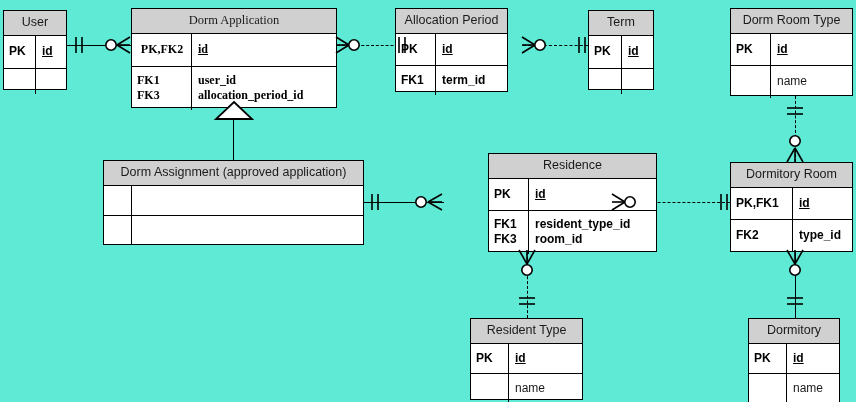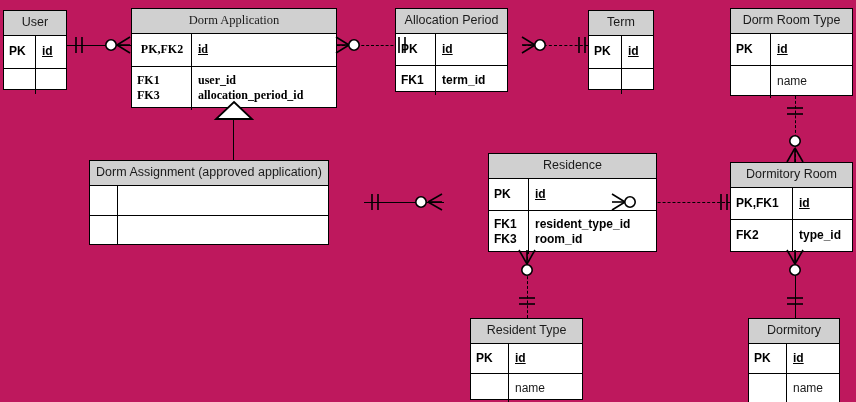--- a/index.html
+++ b/index.html
@@ -7,21 +7,21 @@
     padding: 0;
     background: #ffffff;
   }
   body {
     font-family: "Liberation Sans", sans-serif;
   }
   #canvas {
     position: relative;
     width: 856px;
     height: 402px;
-    background: #be185d;
+    background: #5eead4;
     overflow: hidden;
   }
 
   
   .entity {
     position: absolute;
     box-sizing: border-box;
     border: 1.5px solid #000000;
     background: #ffffff;
     z-index: 5;
@@ -354,21 +354,21 @@
       </div>
       <div class="erow" style="height:33px;">
         <div class="ecell-key" style="width:40px;"></div>
         <div class="ecell-val plain">
           <span class="attr-line">name</span>
         </div>
       </div>
     </div>
   </div>
 
-  <div class="entity" style="left:89px; top:160px; width:240px; height:85px;">
+  <div class="entity" style="left:103px; top:160px; width:261px; height:85px;">
     <div class="entity-title">Dorm Assignment (approved application)</div>
     <div class="entity-body">
       <div class="erow" style="height:29px;">
         <div class="ecell-key" style="width:28px;"></div>
         <div class="ecell-val">
           <span class="attr-line"></span>
         </div>
       </div>
       <div class="erow" style="height:29px;">
         <div class="ecell-key" style="width:28px;"></div>

